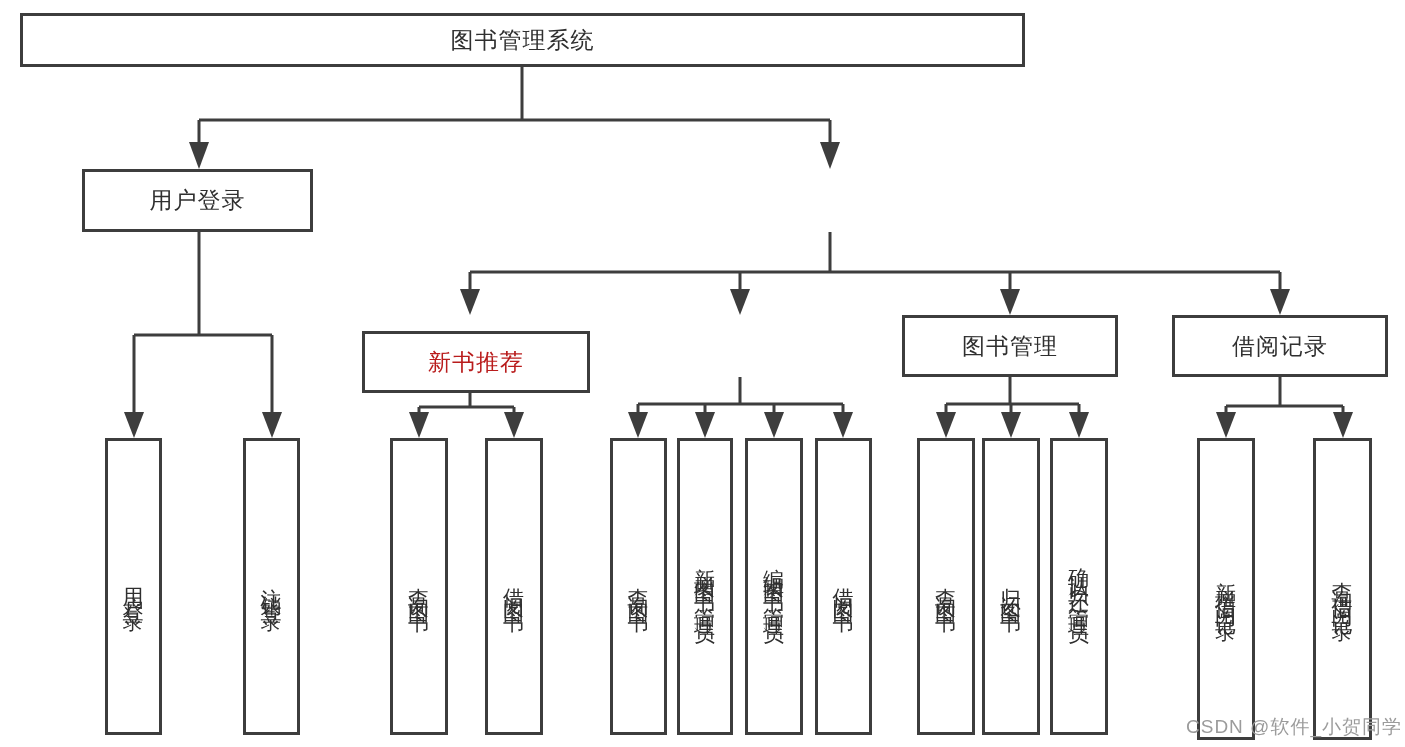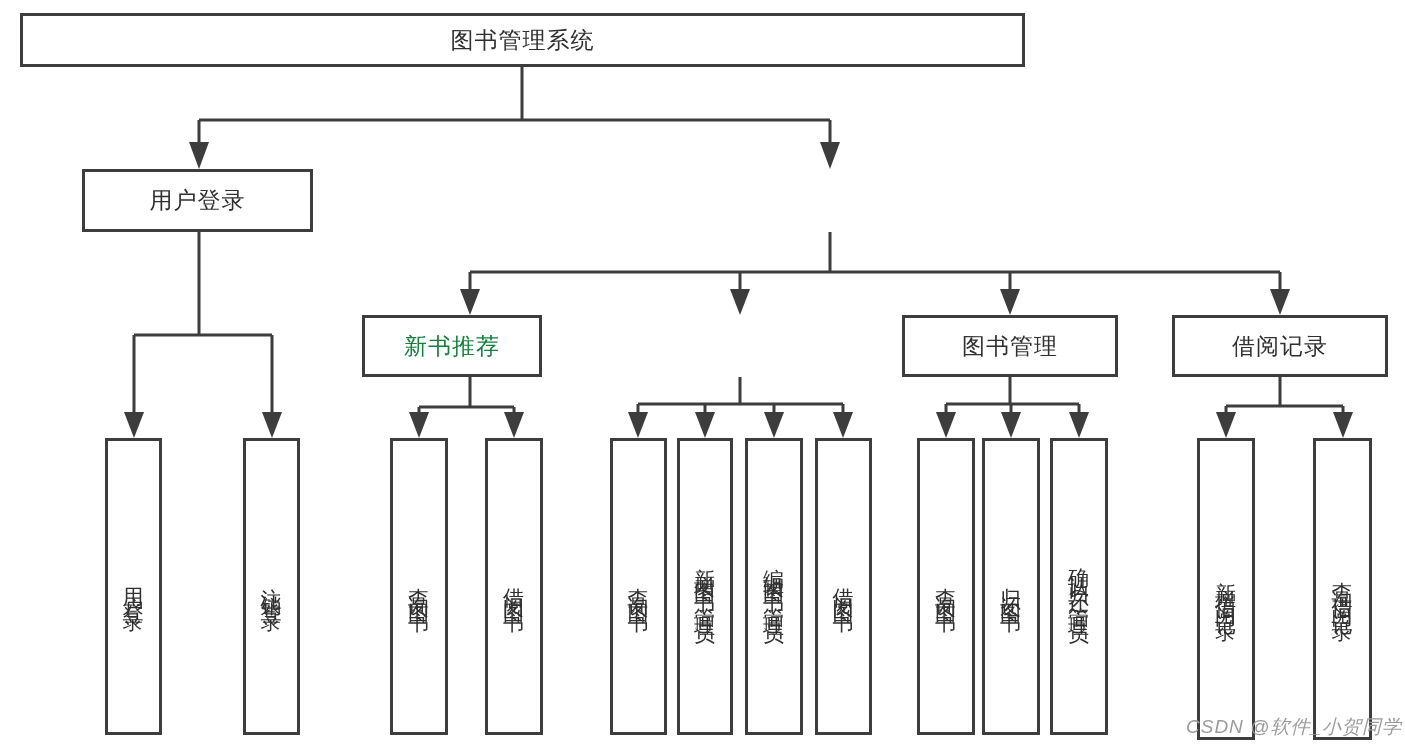--- a/index.html
+++ b/index.html
@@ -48,21 +48,20 @@
     line-height: 1;
   }
   .watermark {
     position: absolute;
     left: 1186px;
     top: 714px;
     font-size: 19px;
     letter-spacing: 1px;
     white-space: nowrap;
     z-index: 5;
-    font-style: italic;
   }
 </style>
 </head>
 <body>
 
 <div id="stage">
 
   <svg id="connectors" viewBox="0 0 1405 747" xmlns="http://www.w3.org/2000/svg">
     <g stroke="#3d3d3d" stroke-width="3" fill="none">
 
@@ -107,21 +106,21 @@
 
       <polygon points="1216,412 1236,412 1226,438"></polygon>
       <polygon points="1333,412 1353,412 1343,438"></polygon>
     </g>
   </svg>
 
   <div class="node node-h" style="left: 20px; top: 13px; width: 1005px; height: 54px; border-color: rgb(61, 61, 61); color: rgb(47, 47, 47);">图书管理系统</div>
 
   <div class="node node-h" style="left: 82px; top: 169px; width: 231px; height: 63px; border-color: rgb(61, 61, 61); color: rgb(47, 47, 47);">用户登录</div>
 
-  <div class="node node-h" style="left: 362px; top: 315px; width: 180px; height: 62px; border-color: rgb(61, 61, 61); color: #15803d;">新书推荐</div>
+  <div class="node node-h" style="left: 362px; top: 331px; width: 228px; height: 62px; border-color: rgb(61, 61, 61); color: #b91c1c;">新书推荐</div>
   <div class="node node-h" style="left: 902px; top: 315px; width: 216px; height: 62px; border-color: rgb(61, 61, 61); color: rgb(47, 47, 47);">图书管理</div>
   <div class="node node-h" style="left: 1172px; top: 315px; width: 216px; height: 62px; border-color: rgb(61, 61, 61); color: rgb(47, 47, 47);">借阅记录</div>
 
   <div class="node node-v" style="left: 105px; top: 438px; width: 57px; height: 297px; border-color: rgb(61, 61, 61); color: rgb(47, 47, 47);">
     <span class="vtext">用户登录</span>
   </div>
   <div class="node node-v" style="left: 243px; top: 438px; width: 57px; height: 297px; border-color: rgb(61, 61, 61); color: rgb(47, 47, 47);">
     <span class="vtext">注销登录</span>
   </div>
 

